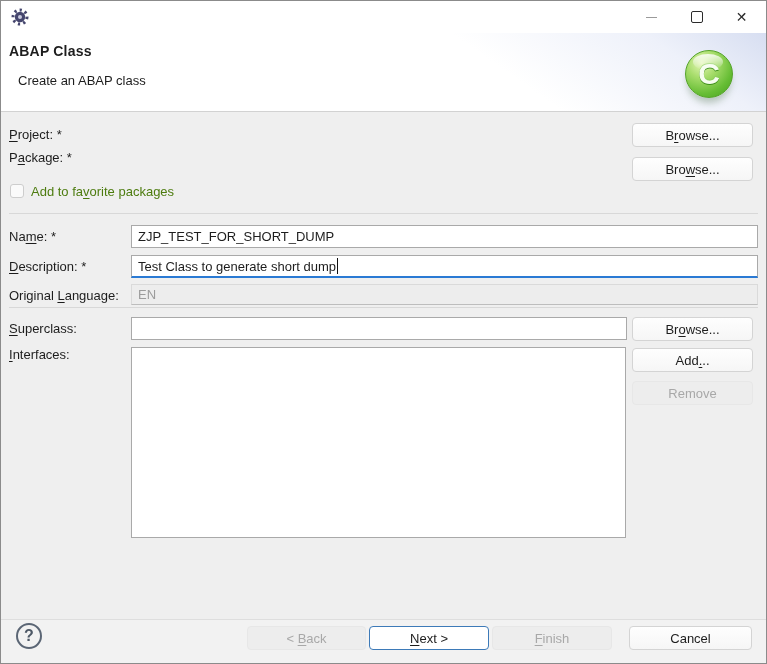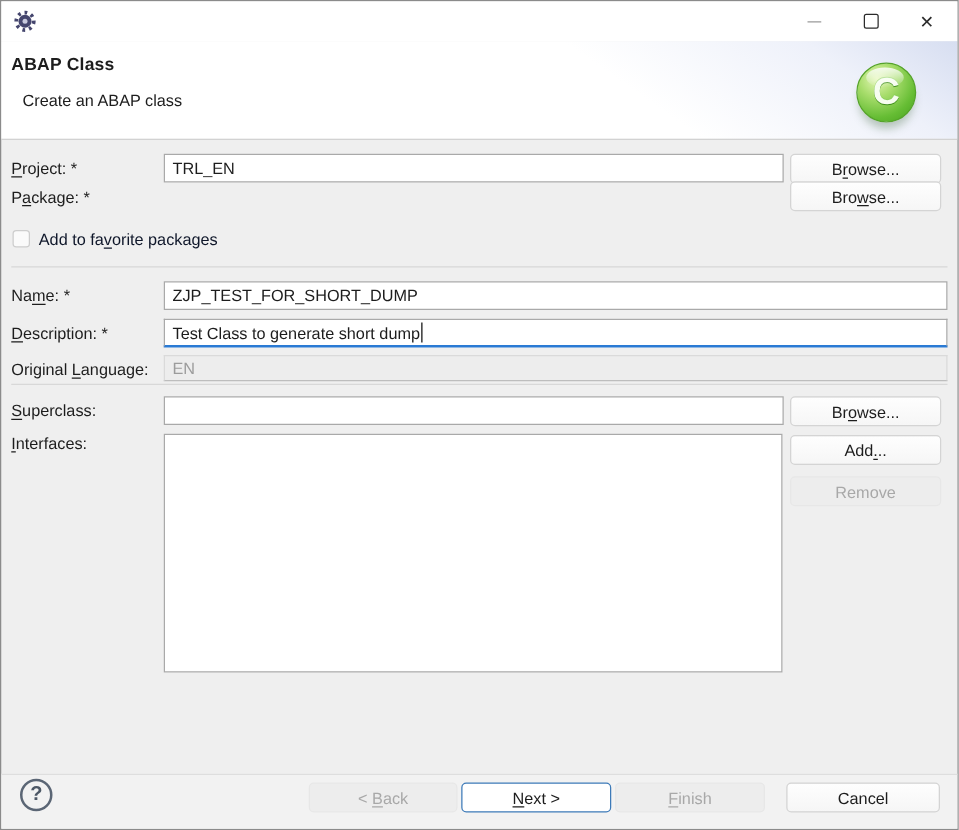--- a/index.html
+++ b/index.html
@@ -35,21 +35,21 @@
   .class-icon::before{
     content:""; position:absolute; left:7px; top:3px; width:30px; height:16px; border-radius:50%;
     background:linear-gradient(rgba(255,255,255,.85), rgba(255,255,255,0));
   }
   .class-letter{
     font-size:30px; font-weight:bold; color:#f6fdef; line-height:46px;
     text-shadow:0 1px 0 #3c8d18, 0 -1px 0 #8ccf5c;
   }
   
   .flabel{position:absolute; left:8px; font-size:13px; line-height:23px; white-space:pre;}
-  .flabel.dim{color:#0f172a;}
+  .flabel.dim{color:#4d7c0f;}
   .mn{text-decoration:underline; text-underline-offset:2px;}
   .txt{
     position:absolute; height:23px; box-sizing:border-box; background:#ffffff;
     border:1px solid #a9a9a9; font-family:"Liberation Sans", sans-serif; font-size:13px;
     color:#1d1d1d; padding:0 6px; outline:none;
   }
   .txt.short{left:130px; width:496px;}
   .txt.full{left:130px; width:627px;}
   .inputlike{display:flex; align-items:center;}
   .focused{border-bottom:2px solid #2a7ad4; border-top-color:#a9a9a9;}
@@ -115,25 +115,24 @@
 
   <div class="header">
     <div class="h-title">ABAP Class</div>
     <div class="h-sub">Create an ABAP class</div>
     <div class="class-icon">
       <span class="class-letter">C</span>
     </div>
   </div>
 
   <label class="flabel" style="top:122px;"><span></span><span class="mn">P</span><span>roject: *</span></label>
-  <input class="txt short" style="top: 122px;" value="TRL_EN">
   <button class="btn side" style="top:122px;"><span>B</span><span class="mn">r</span><span>owse...</span></button>
 
   <label class="flabel" style="top:145px;"><span>P</span><span class="mn">a</span><span>ckage: *</span></label>
-  <button class="btn side" style="top:144px;"><span>Bro</span><span class="mn">w</span><span>se...</span></button>
+  <button class="btn side" style="top:156px;"><span>Bro</span><span class="mn">w</span><span>se...</span></button>
 
   <span class="cbx"></span>
   <label class="flabel dim" style="top:179px;"><span style="display:inline-block;width:22px;"></span><span>Add to fa</span><span class="mn">v</span><span>orite packages</span></label>
 
   <div class="sep" style="top:212px;"></div>
 
   <label class="flabel" style="top:224px;"><span>Na</span><span class="mn">m</span><span>e: *</span></label>
   <input class="txt full" style="top: 224px;" value="ZJP_TEST_FOR_SHORT_DUMP">
 
   <label class="flabel" style="top:254px;"><span></span><span class="mn">D</span><span>escription: *</span></label>

